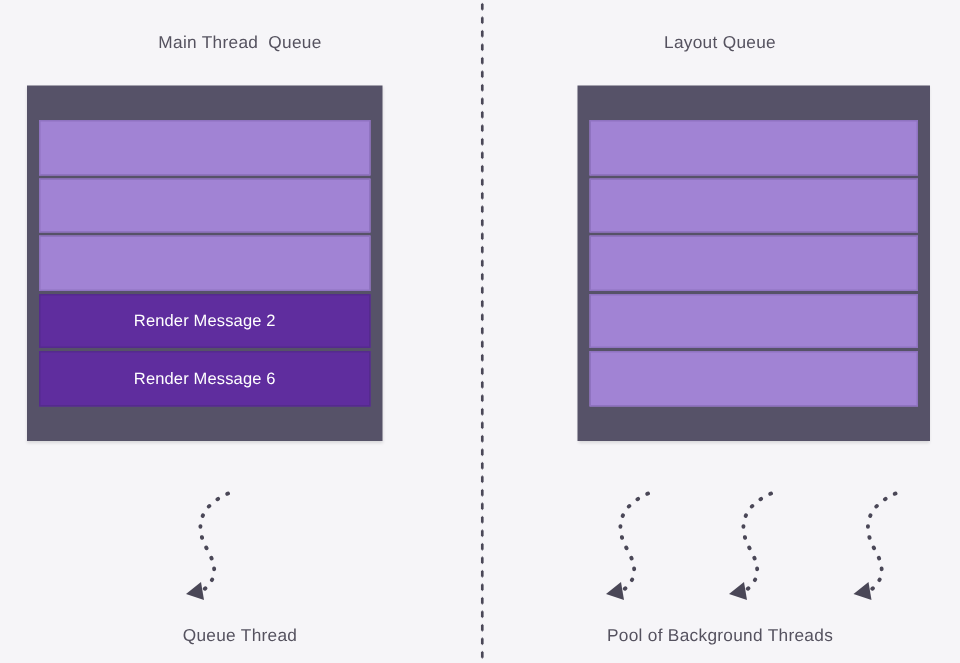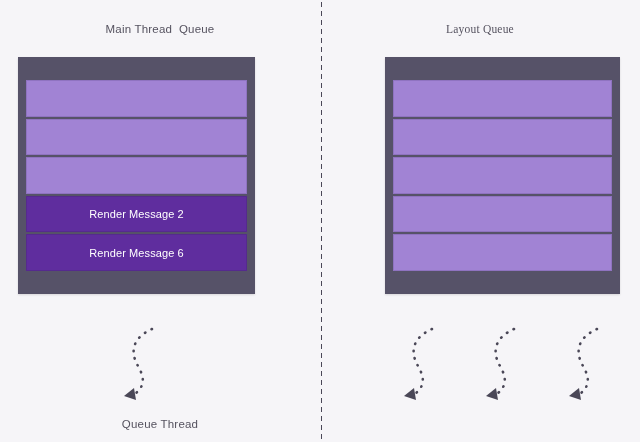--- a/index.html
+++ b/index.html
@@ -36,21 +36,21 @@
   .title {
     position: absolute;
     top: 23px;
     font-size: 11.5px;
     color: #55525f;
     letter-spacing: 0.2px;
     white-space: pre;
     text-align: center;
   }
   .title.left  { left: 0;   width: 320px; }
-  .title.right { left: 320px; width: 320px; font-family: Liberation Serif, serif; }
+  .title.right { left: 320px; width: 320px; }
 
   
   .queue {
     position: absolute;
     background: #565268;
     box-sizing: border-box;
     padding: 23px 8px;
     display: flex;
     flex-direction: column;
     gap: 2px;
@@ -146,14 +146,15 @@
     </svg>
   </div>
 
   <div class="arrow" style="left:563px; top:326px;">
     <svg width="46" height="78" viewBox="0 0 46 78" aria-hidden="true">
       <path d="M34 3 C 14 12, 12 26, 20 40 C 28 54, 26 62, 14 70" fill="none" stroke="#4a4757" stroke-width="2.6" stroke-linecap="round" stroke-dasharray="0.5 7"></path>
       <path d="M16 62 L 18 74 L 6 70 Z" fill="#4a4757"></path>
     </svg>
   </div>
 
+  <div class="footlabel right">Pool of Background Threads</div>
 
 </div>
 
 </body></html>

